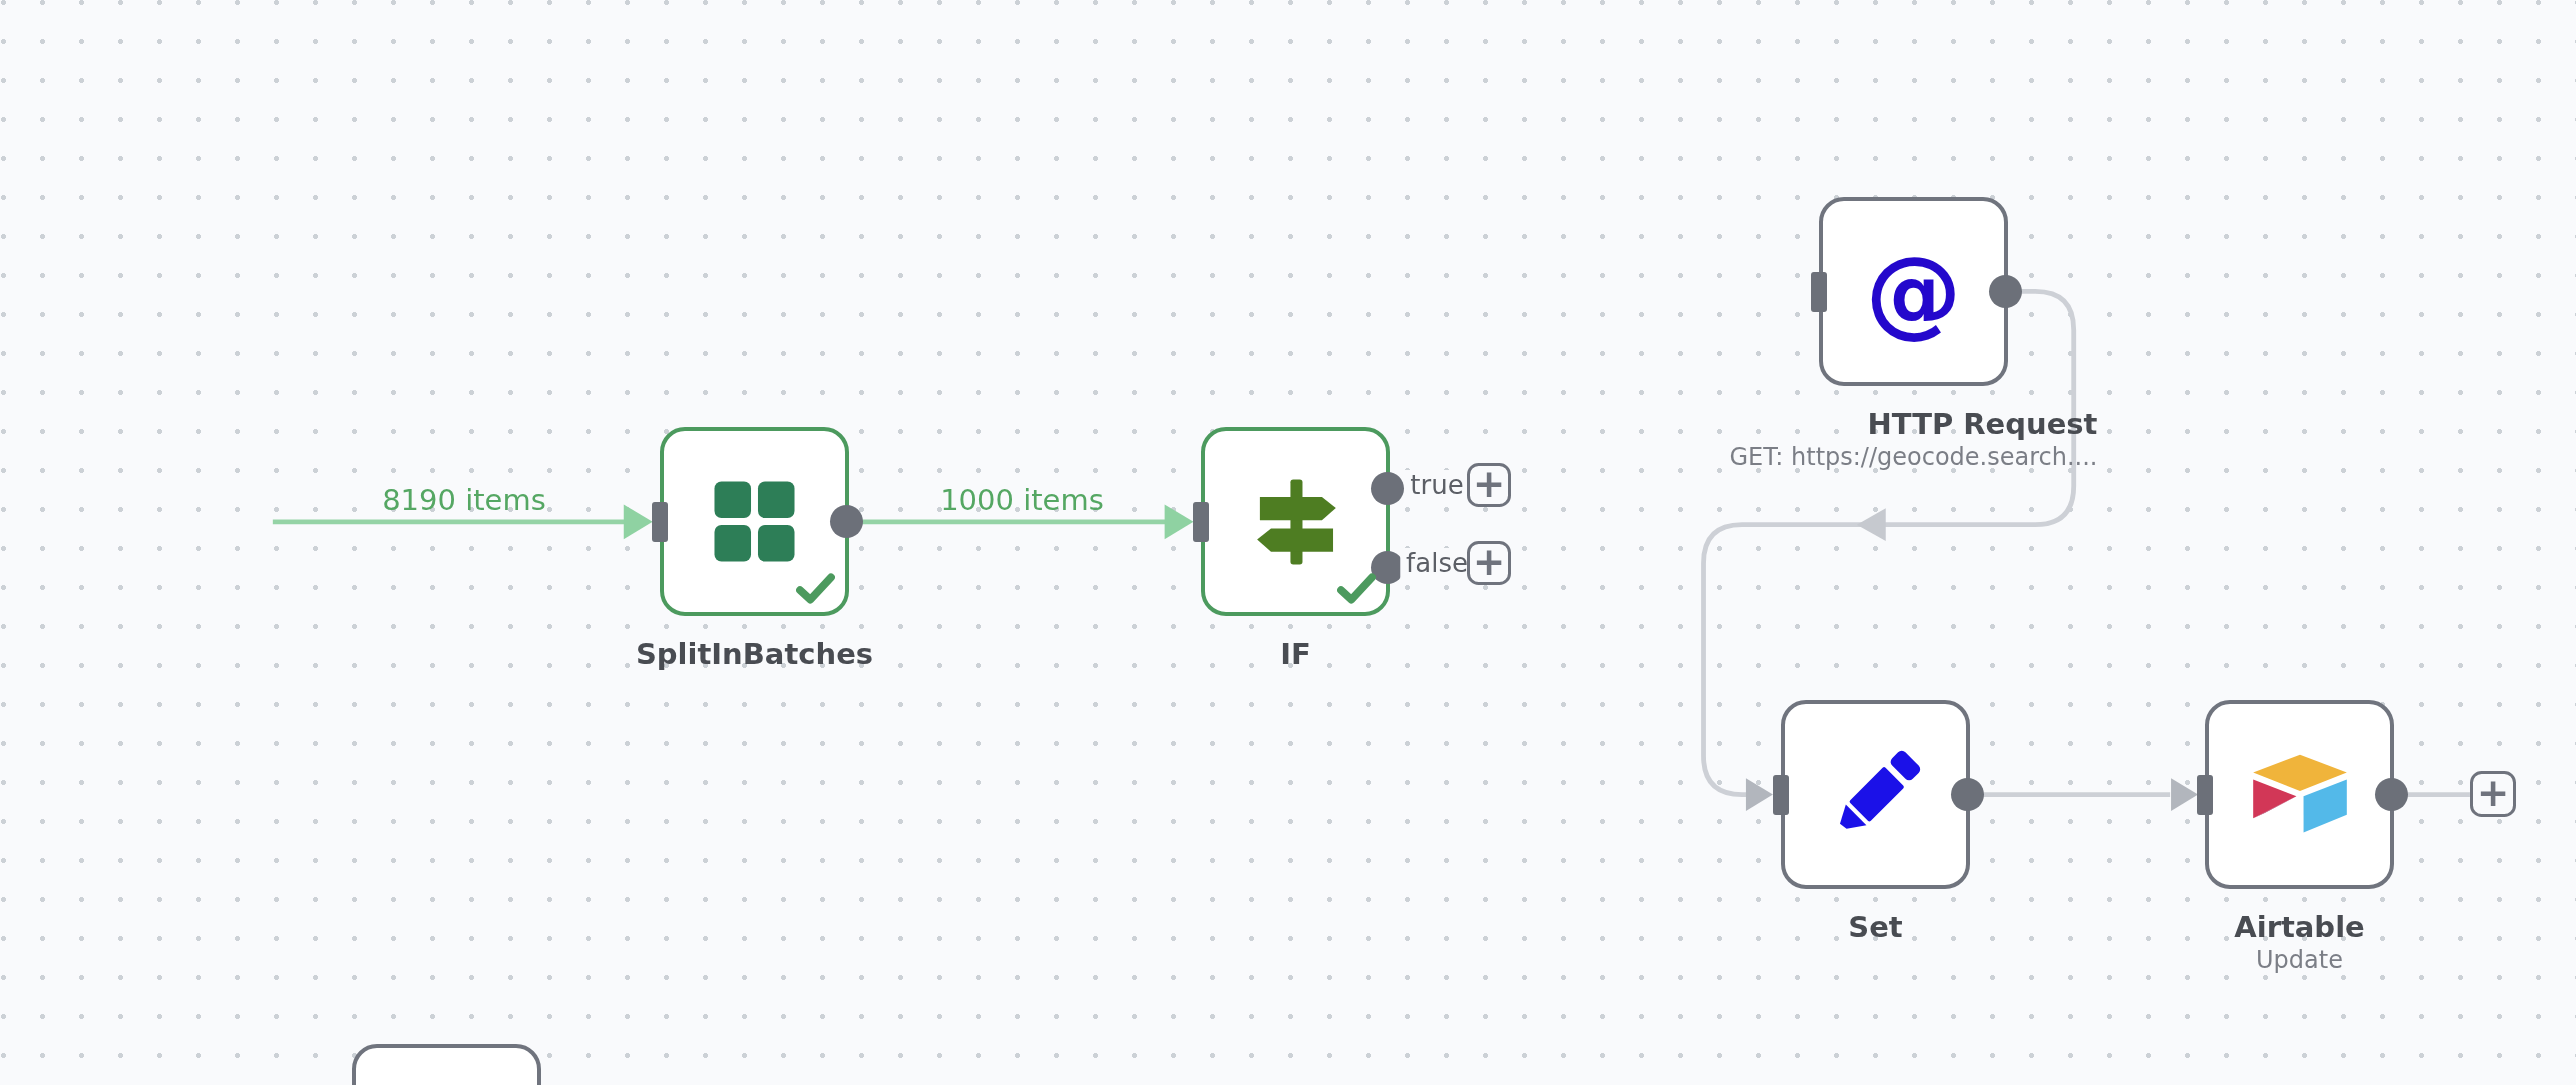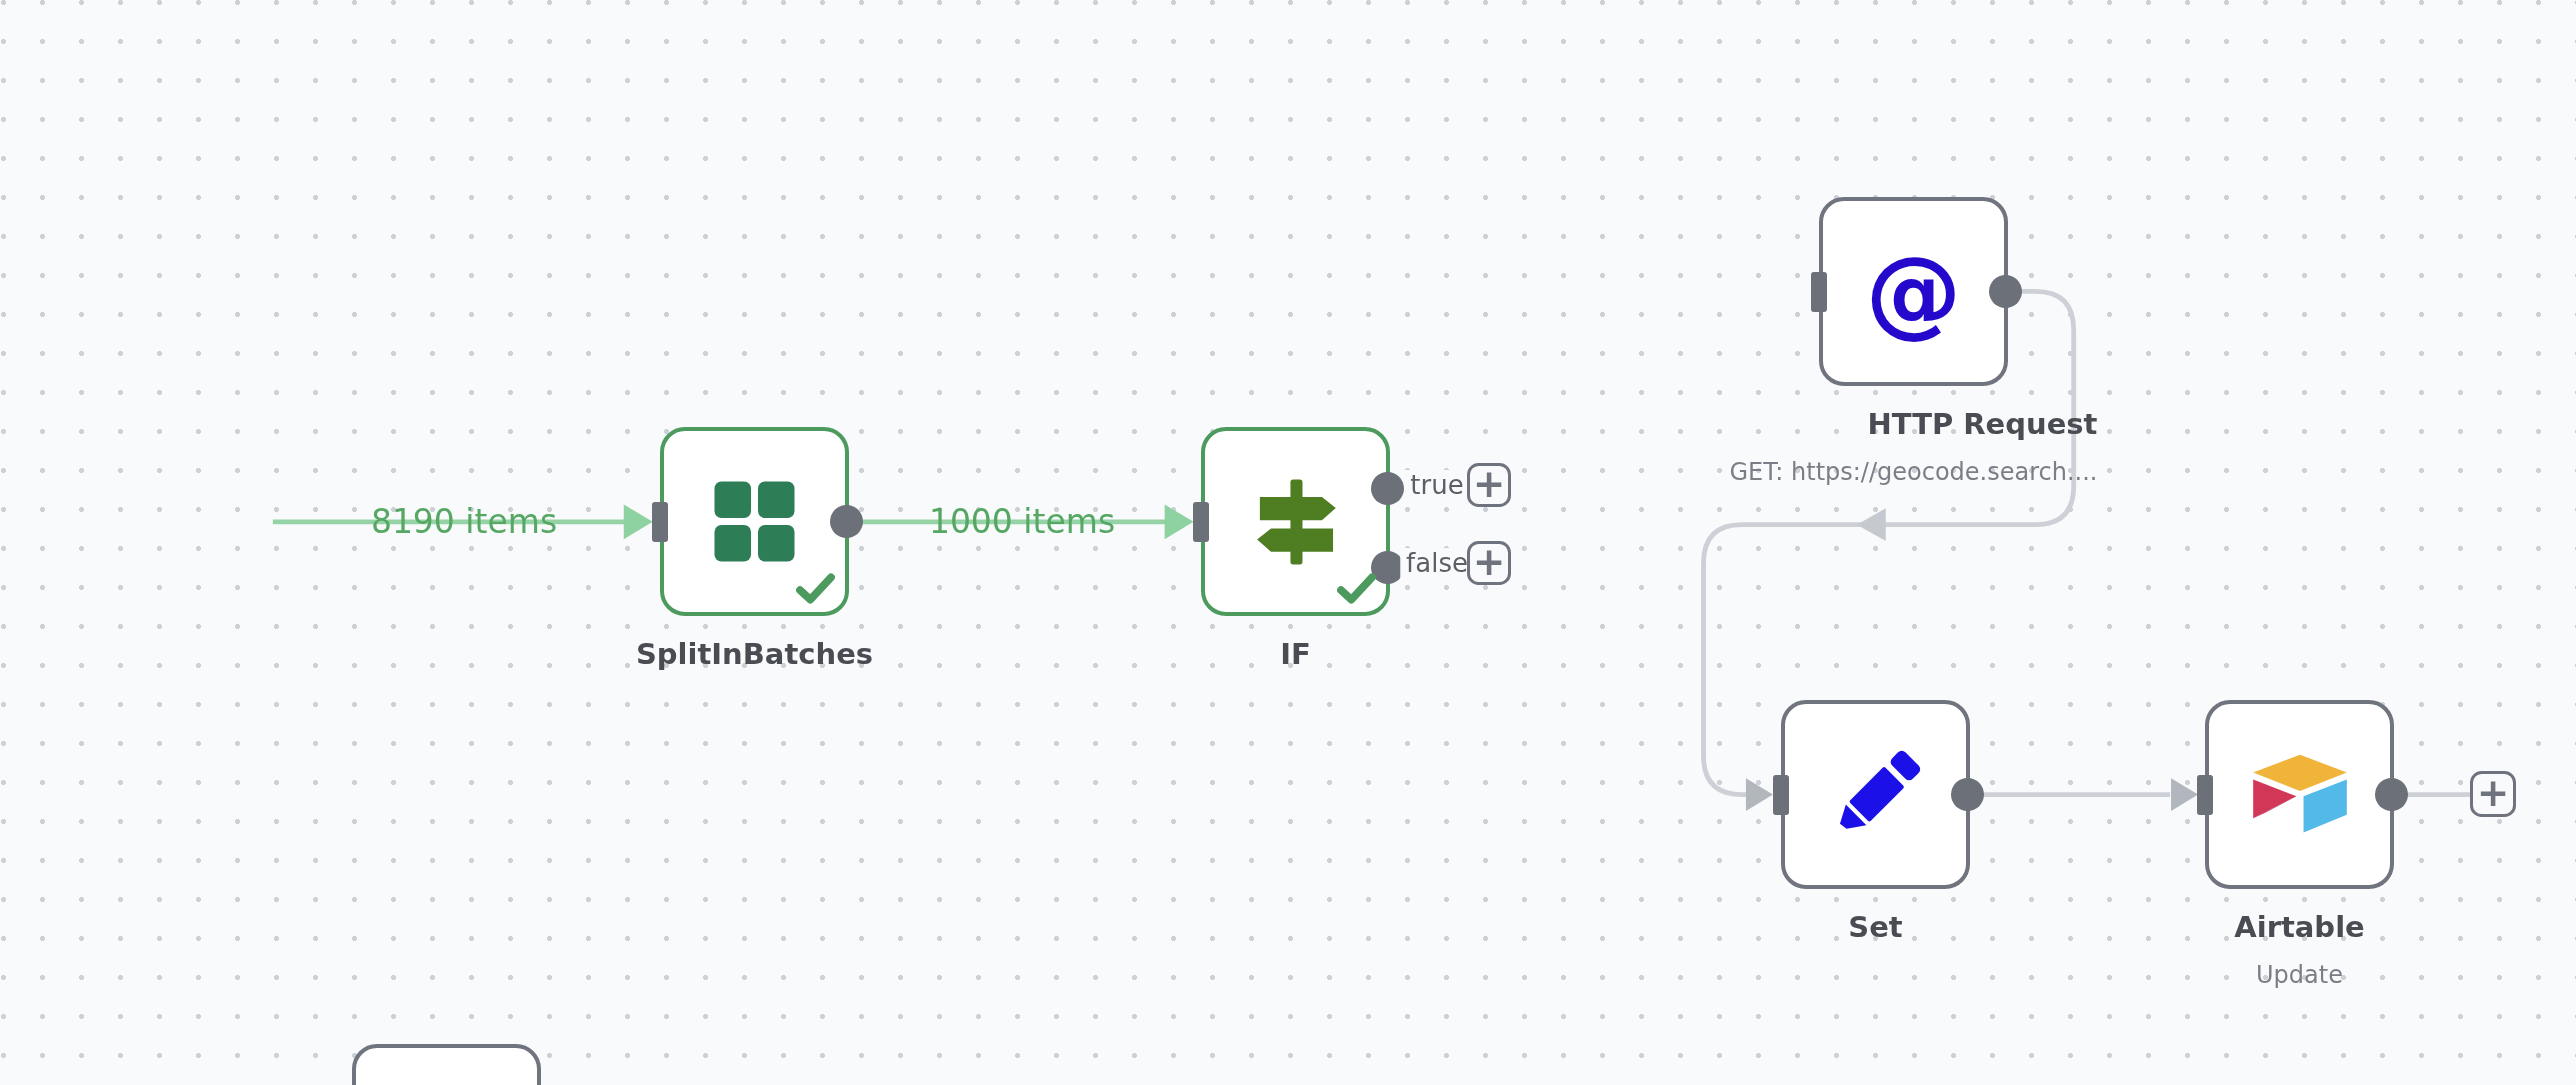--- a/index.html
+++ b/index.html
@@ -52,25 +52,25 @@
     background: #6c7079; border-radius: 50%;
   }
   .out-port.fixed { top: auto; margin-top: 0; }
   .check { position: absolute; right: 9.6px; bottom: 7.7px; }
   .nlabel {
     position: absolute; top: 206px; left: 50%;
     transform: translateX(-50%);
     text-align: center; white-space: nowrap;
   }
   .nlabel .title { font-size: 29px; font-weight: 600; color: #494c52; text-align: right; }
-  .nlabel .sub { font-size: 24px; color: #7b7e86; margin-top: 17px; }
+  .nlabel .sub { font-size: 24px; color: #7b7e86; margin-top: 2px; }
 
   .items-label {
     position: absolute; transform: translateX(-50%);
-    font-size: 33px; color: #55a763; white-space: nowrap; margin-top: 19px;
+    font-size: 29px; color: #55a763; white-space: nowrap;
   }
   .port-label {
     position: absolute; transform: translate(-50%, -50%);
     font-size: 26px; color: #5c5f66;
     background: #f9fafc; padding: 0 5.8px; white-space: nowrap; text-align: right;
   }
   .plus-btn {
     position: absolute;
     width: 44px; height: 44px;
     box-sizing: border-box;

